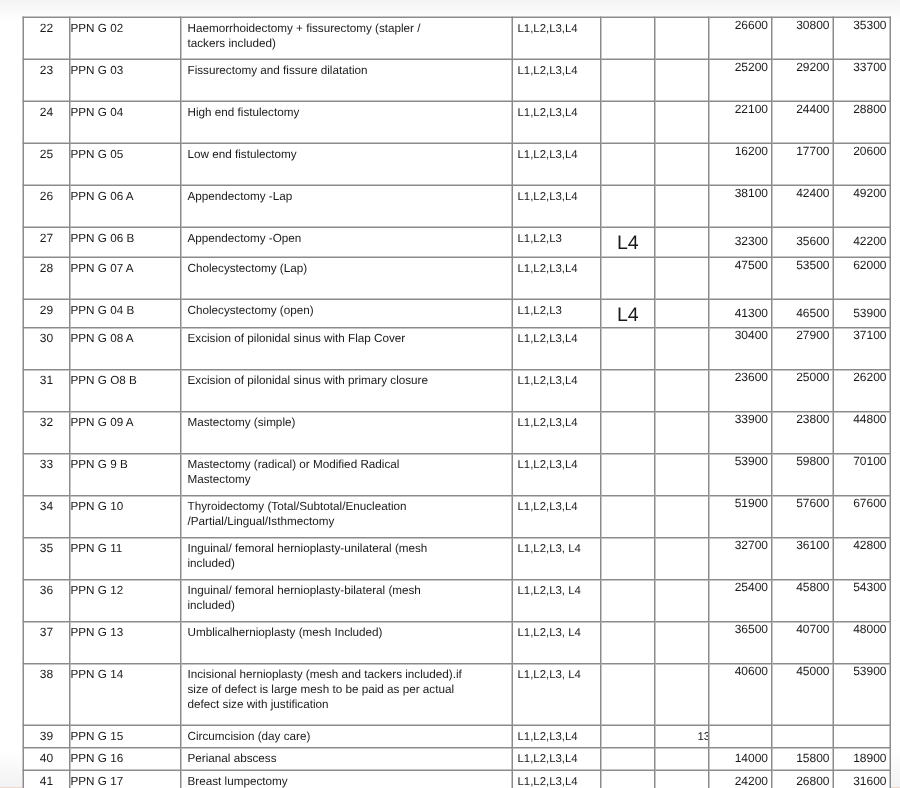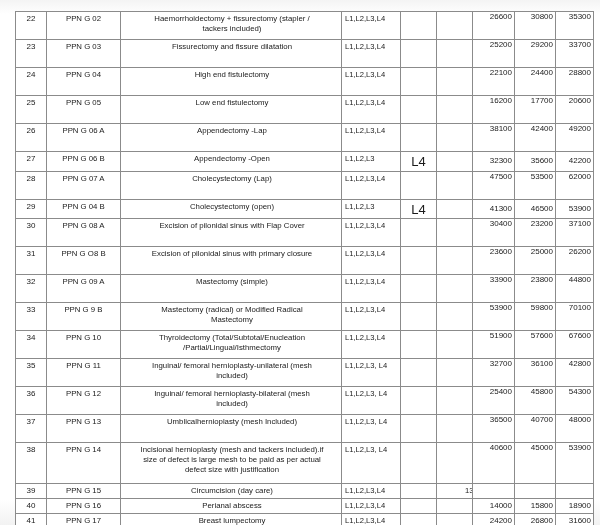--- a/index.html
+++ b/index.html
@@ -64,26 +64,26 @@
     display: block;
     padding: 2px 3px 2px 4px;
     white-space: pre-line;
   }
   .c-sl-cell {
     text-align: center;
     padding: 2px 0 0 0;
     font-size: 8px;
   }
   .c-code-cell {
-    text-align: center;
+    text-align: left;
     padding: 2px 0 0 0;
     font-size: 7.8px;
   }
   .c-proc-cell {
-    text-align: center;
+    text-align: left;
     padding: 2px 2px 2px 4px;
     font-size: 7.8px;
   }
   .c-grade-cell {
     text-align: left;
     padding: 2px 1px 2px 3px;
     font-size: 7.6px;
   }
   .c-l4-cell {
     text-align: center;
@@ -384,21 +384,21 @@
             <td>
               <span class="cell c-l4-cell"></span>
             </td>
             <td>
               <span class="cell c-extra-cell"></span>
             </td>
             <td class="price-cell">
               <span class="price">30400</span>
             </td>
             <td class="price-cell">
-              <span class="price">23200</span>
+              <span class="price">27900</span>
             </td>
             <td class="price-cell">
               <span class="price">37100</span>
             </td>
           </tr>
           <tr style="height: 28px;">
             <td>
               <span class="cell c-sl-cell">31</span>
             </td>
             <td>

